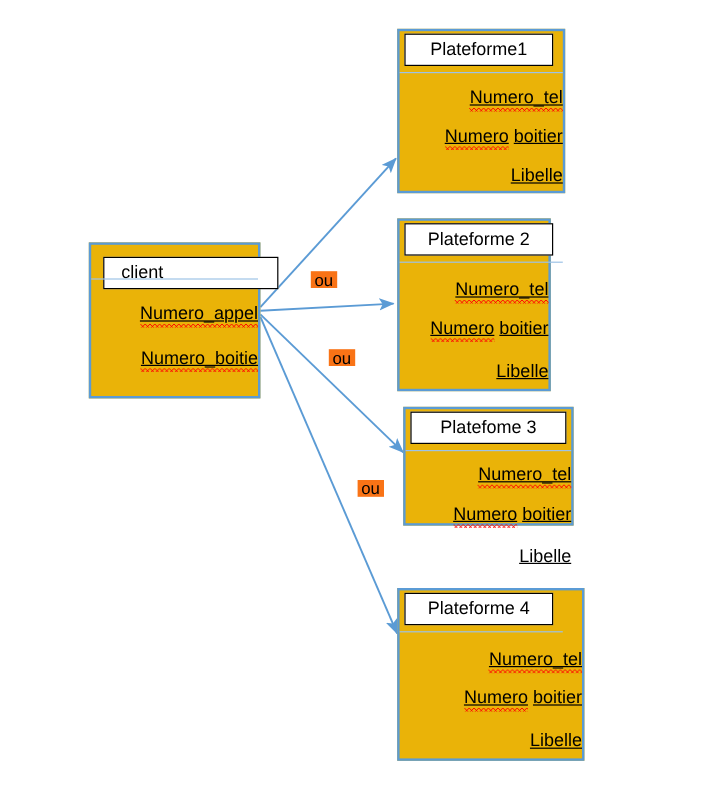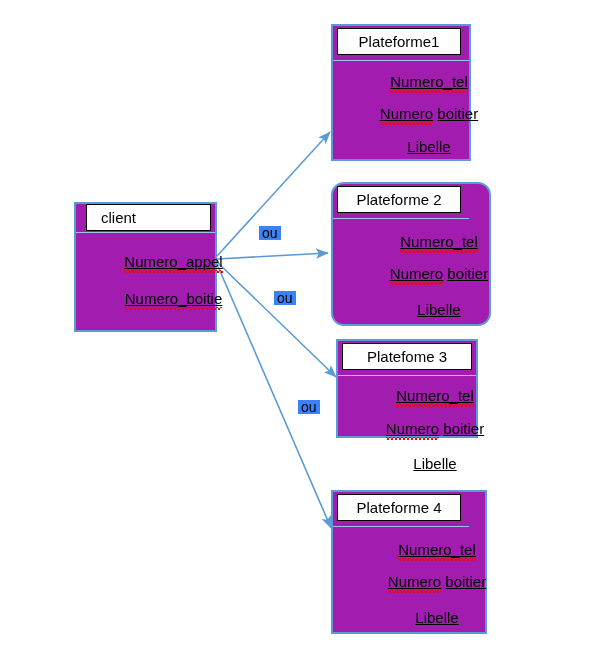--- a/index.html
+++ b/index.html
@@ -12,21 +12,21 @@
     width: 601px;
     height: 667px;
     background: #ffffff;
     font-family: "Liberation Sans", sans-serif;
     overflow: hidden;
   }
   .entity {
     position: absolute;
     box-sizing: border-box;
     border: 2px solid #5B9BD5;
-    background: #a21caf;
+    background: #eab308;
   }
   .entity-title {
     position: absolute;
     box-sizing: border-box;
     border: 1px solid #000000;
     background: #ffffff;
     font-size: 15px;
     color: #000000;
     line-height: 1.0;
     display: flex;
@@ -39,24 +39,23 @@
     position: absolute;
     height: 1px;
     background: #9DC3E6;
   }
   .attr {
     position: absolute;
     font-size: 15px;
     color: #000000;
     white-space: nowrap;
     line-height: 1.0;
-    text-align: center;
+    text-align: right;
     width: 100%;
     left: 0;
-    padding-left: 28px;
   }
   .attr span.u {
     text-decoration: underline;
     text-decoration-color: #000000;
     text-decoration-thickness: 1px;
     position: relative;
     display: inline-block;
   }
   .attr span.u::after {
     content: "";
@@ -72,21 +71,21 @@
     background-repeat: repeat-x;
   }
   .attr span.plain {
     display: inline-block;
     text-decoration: underline;
   }
   .ou-label {
     position: absolute;
     font-size: 14px;
     color: #000000;
-    background: #3b82f6;
+    background: #f97316;
     padding: 0 3px;
     line-height: 1.0;
     white-space: nowrap;
   }
   svg.arrows {
     position: absolute;
     left: 0;
     top: 0;
     width: 601px;
     height: 667px;
@@ -108,21 +107,21 @@
     <line x1="217" y1="256" x2="330" y2="132" stroke="#5B9BD5" stroke-width="1.6" marker-end="url(#ah)"></line>
 
     <line x1="217" y1="259" x2="328" y2="253" stroke="#5B9BD5" stroke-width="1.6" marker-end="url(#ah)"></line>
 
     <line x1="217" y1="262" x2="336" y2="377" stroke="#5B9BD5" stroke-width="1.6" marker-end="url(#ah)"></line>
 
     <line x1="217" y1="264" x2="331" y2="528" stroke="#5B9BD5" stroke-width="1.6" marker-end="url(#ah)"></line>
   </svg>
 
   <div class="entity" style="left:74px; top:202px; width:143px; height:130px;">
-    <div class="entity-title left" style="left:10px; top:0px; width:125px; height:27px;">client</div>
+    <div class="entity-title left" style="left:10px; top:10px; width:146px; height:27px;">client</div>
     <div class="divider" style="left:0px; top:28px; width:139px;"></div>
     <div class="attr" style="top:50px;">
       <span class="u">Numero_appel</span>
     </div>
     <div class="attr" style="top:87px;">
       <span class="u">Numero_boitie</span>
     </div>
   </div>
 
   <div class="entity" style="left:331px; top:24px; width:140px; height:137px;">
@@ -132,21 +131,21 @@
       <span class="u">Numero_tel</span>
     </div>
     <div class="attr" style="top:80px;">
       <span class="u">Numero</span><span>&nbsp;</span><span class="plain">boitier</span>
     </div>
     <div class="attr" style="top:113px;">
       <span class="plain">Libelle</span>
     </div>
   </div>
 
-  <div class="entity" style="left:331px; top:182px; width:160px; height:144px;border-radius:13px;">
+  <div class="entity" style="left:331px; top:182px; width:128px; height:144px;">
     <div class="entity-title center" style="left:4px; top:2px; width:124px; height:27px;">Plateforme 2</div>
     <div class="divider" style="left:0px; top:34px; width:136px;"></div>
     <div class="attr" style="top:50px;">
       <span class="u">Numero_tel</span>
     </div>
     <div class="attr" style="top:82px;">
       <span class="u">Numero</span><span>&nbsp;</span><span class="plain">boitier</span>
     </div>
     <div class="attr" style="top:118px;">
       <span class="plain">Libelle</span>

